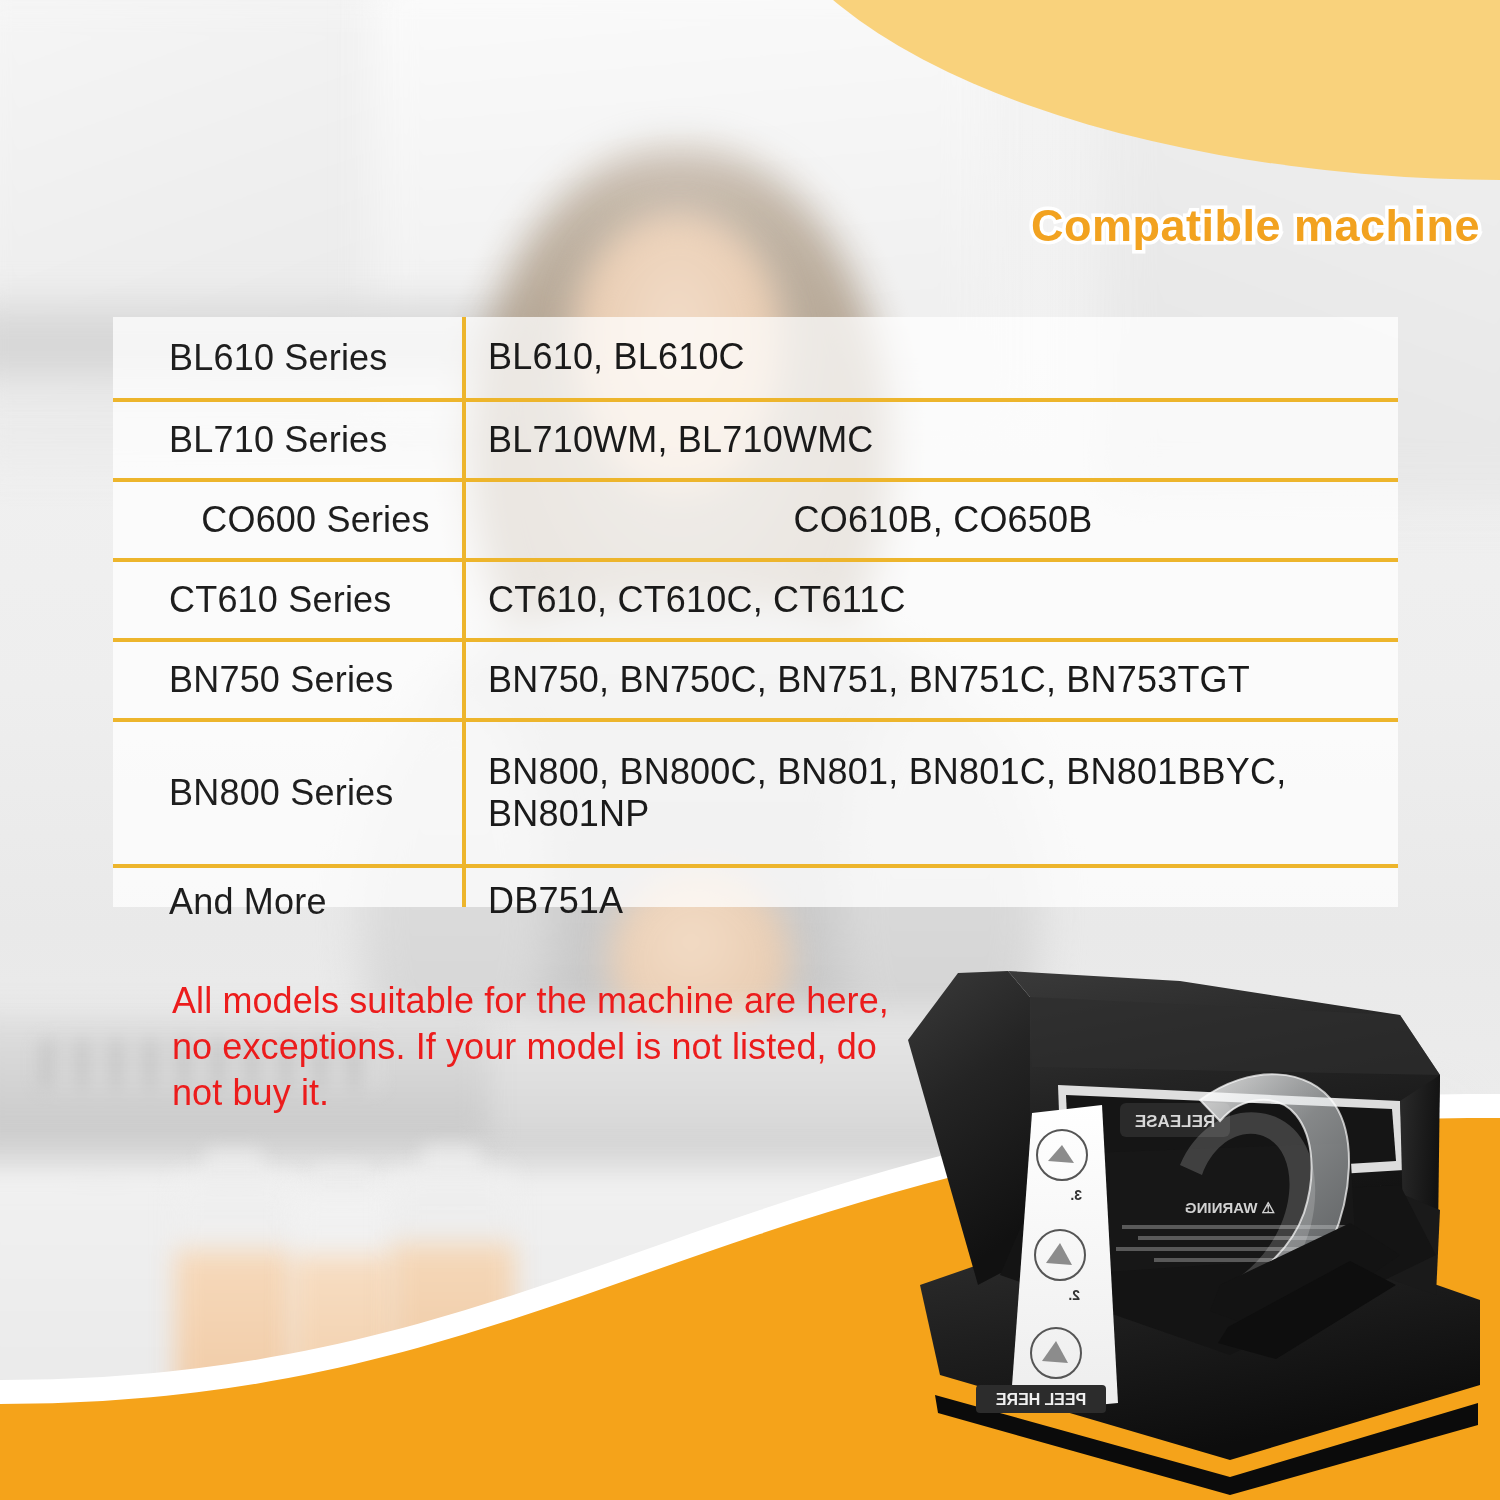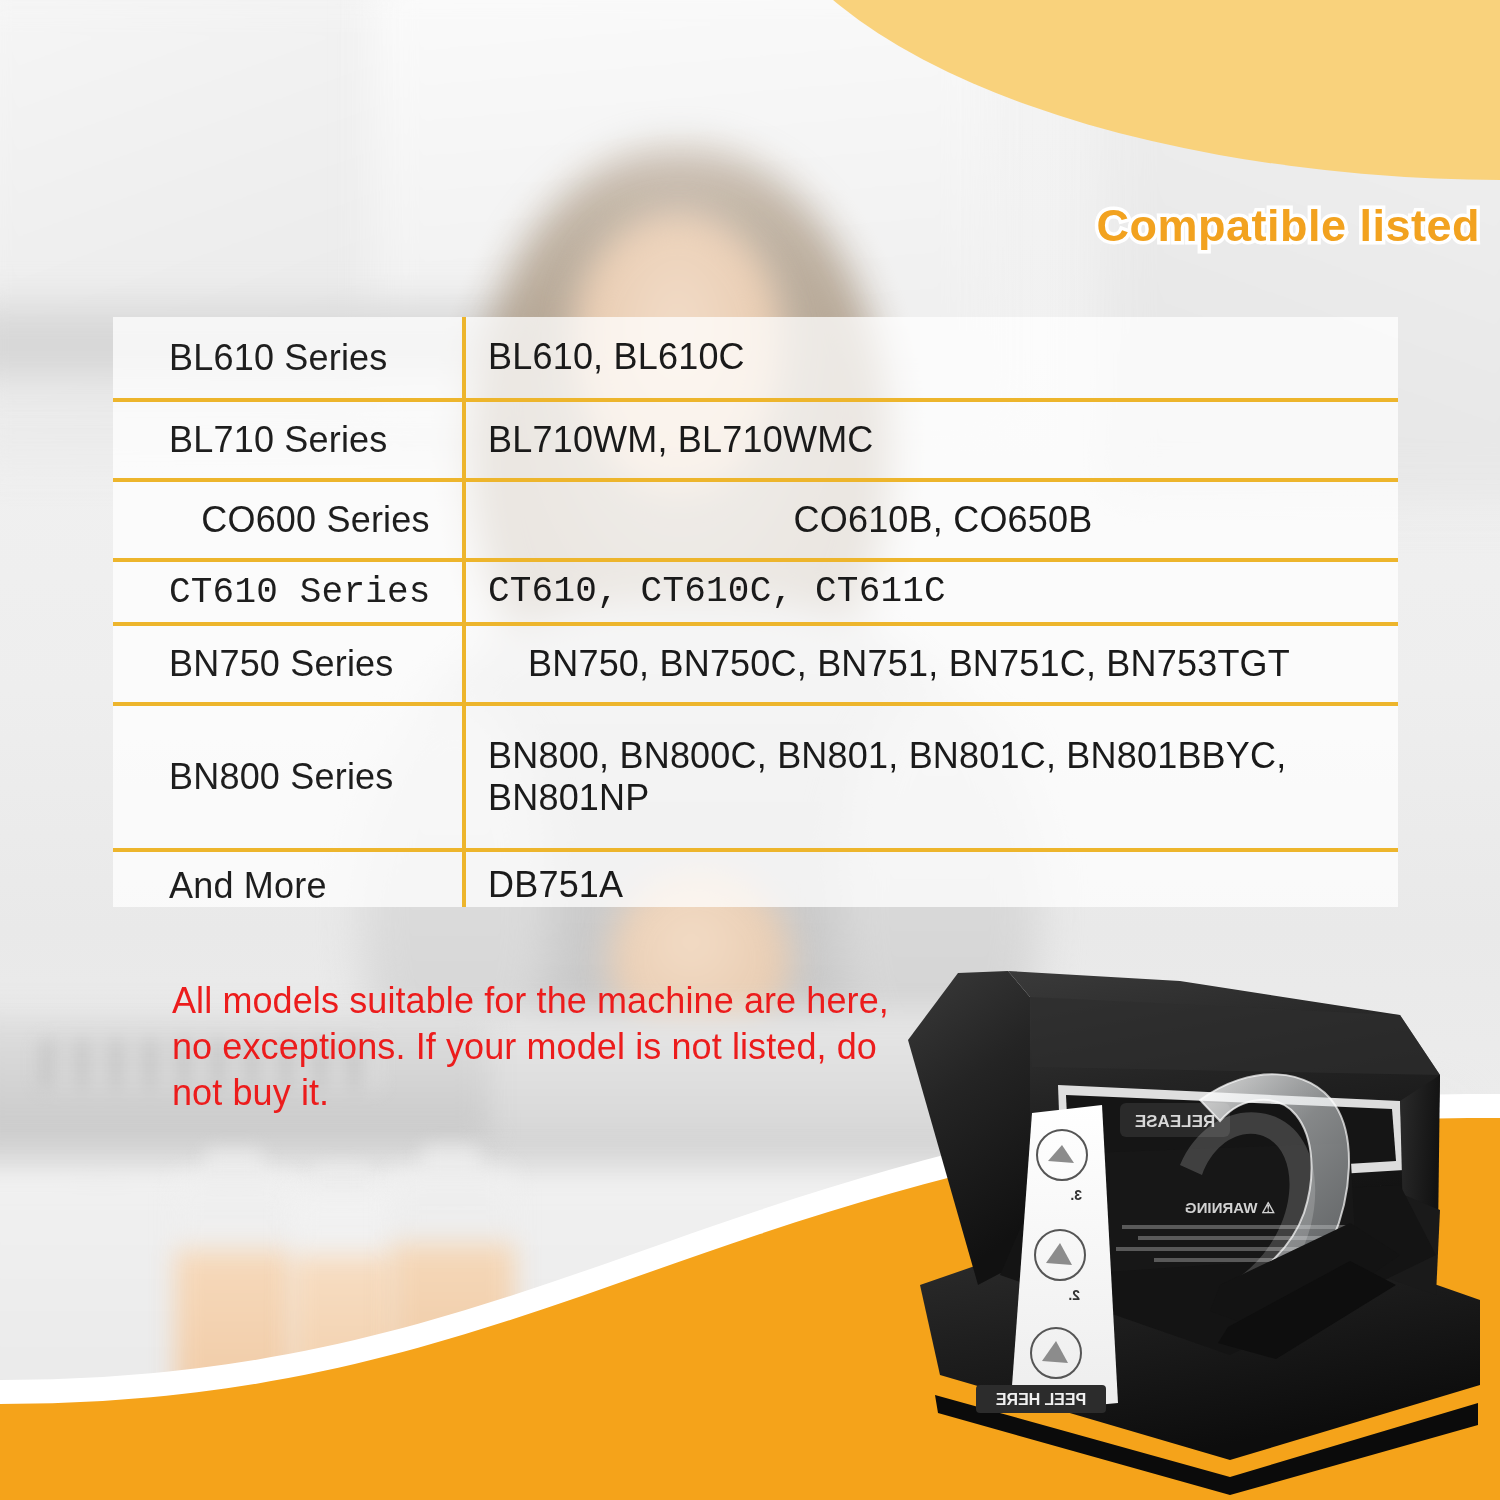--- a/index.html
+++ b/index.html
@@ -270,22 +270,22 @@
     box-sizing: border-box;
     padding-left: 26px;
     font-size: 36px;
     color: #1a1a1a;
     letter-spacing: .2px;
     line-height: 1.18;
   }
   .trow.r0 { height: 81px; }
   .trow.r1 { height: 80px; }
   .trow.r2 { height: 80px; text-align: center; }
-  .trow.r3 { height: 64px; font-family: Liberation Mono, monospace; }
-  .trow.r4 { height: 80px; gap: 40px; }
+  .trow.r3 { height: 80px; }
+  .trow.r4 { height: 80px; }
   .trow.r5 { height: 146px; }
   .trow.r6 { height: 71px; }
 
   
   .warning {
     position: absolute;
     left: 172px;
     top: 978px;
     width: 740px;
     z-index: 5;
@@ -351,21 +351,21 @@
     <div class="bg-plant"></div>
   </div>
 
   <svg class="wave" viewBox="0 0 1500 420" preserveAspectRatio="none">
     <path id="wave-edge" d="M0,300 C330,300 520,210 760,130 C1000,50 1180,14 1500,14 L1500,420 L0,420 Z" fill="#ffffff"></path>
     <path id="wave-fill" d="M0,324 C330,324 520,234 760,154 C1000,74 1180,38 1500,38 L1500,420 L0,420 Z" fill="#f5a31a"></path>
   </svg>
 
   <div class="banner-stripe" style="background: rgb(240, 168, 36);"></div>
   <div class="banner" style="background: rgb(249, 210, 124);"></div>
-  <div class="banner-title" style="color: rgb(242, 162, 31);">Compatible listed</div>
+  <div class="banner-title" style="color: rgb(242, 162, 31);">Compatible machine</div>
 
   <div class="table-wrap">
     <div class="tbl">
 
       <div class="trow r0">
         <div class="cell-series">BL610 Series</div>
         <div class="cell-models">BL610, BL610C</div>
       </div>
 
       <div class="trow r1" style="border-top-color: rgb(237, 181, 44);">

